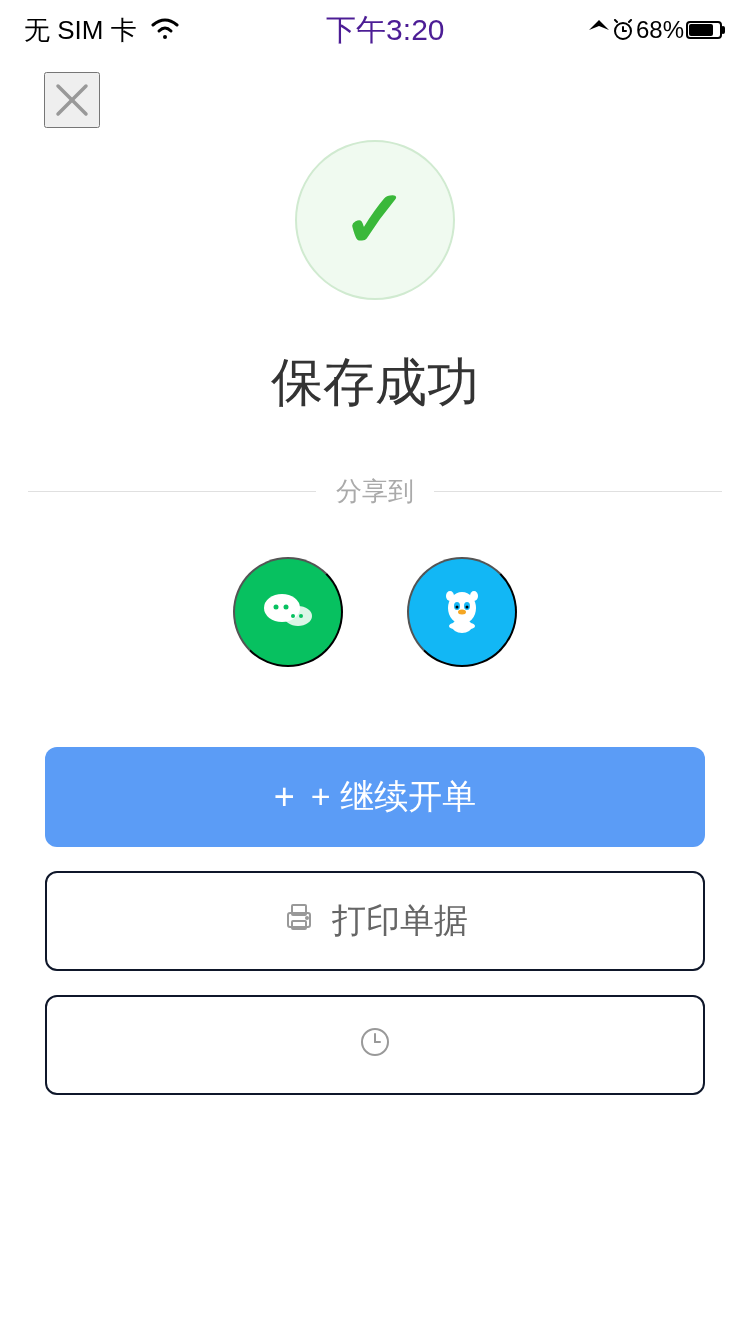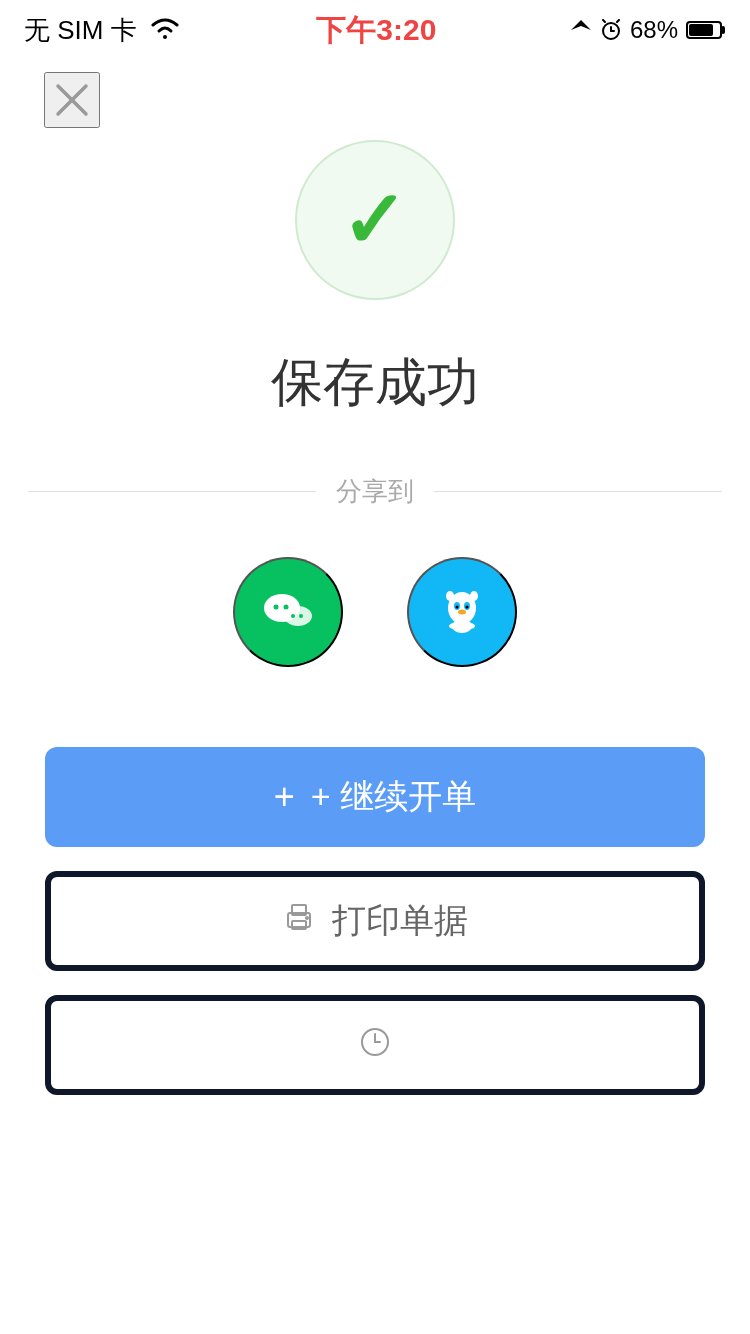--- a/index.html
+++ b/index.html
@@ -27,27 +27,27 @@
     .status-left {
       display: flex;
       align-items: center;
       gap: 10px;
       font-size: 26px;
       font-weight: 400;
       color: #000;
     }
     .status-center {
       font-size: 30px;
-      font-weight: 700;
-      color: #ef4444;
+      font-weight: 400;
+      color: #4c1d95;
     }
     .status-right {
       display: flex;
       align-items: center;
-      gap: 8px;
+      gap: 2px;
       font-size: 24px;
       color: #000;
     }
 
     
     .close-btn {
       position: absolute;
       top: 72px;
       left: 44px;
       width: 56px;
@@ -159,21 +159,21 @@
       gap: 16px;
       cursor: pointer;
       font-size: 34px;
       color: #fff;
     }
 
     .btn-secondary {
       width: 100%;
       height: 100px;
       background: #fff;
-      border: 6px solid #0f172a;
+      border: 2px solid #0f172a;
       border-radius: 12px;
       display: flex;
       align-items: center;
       justify-content: center;
       gap: 16px;
       cursor: pointer;
       font-size: 34px;
       color: #666;
     }
 

